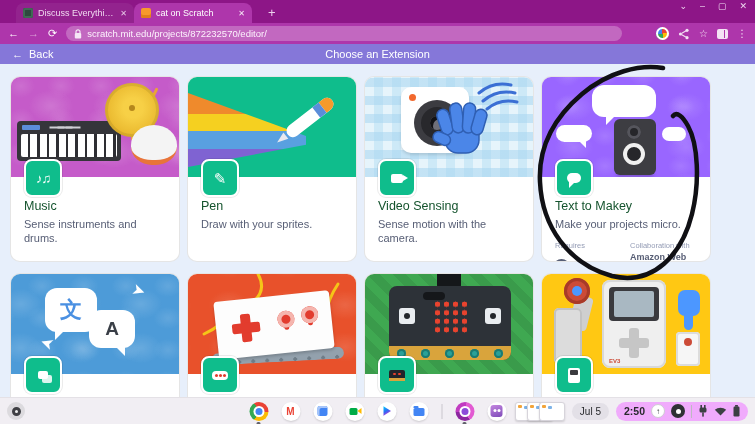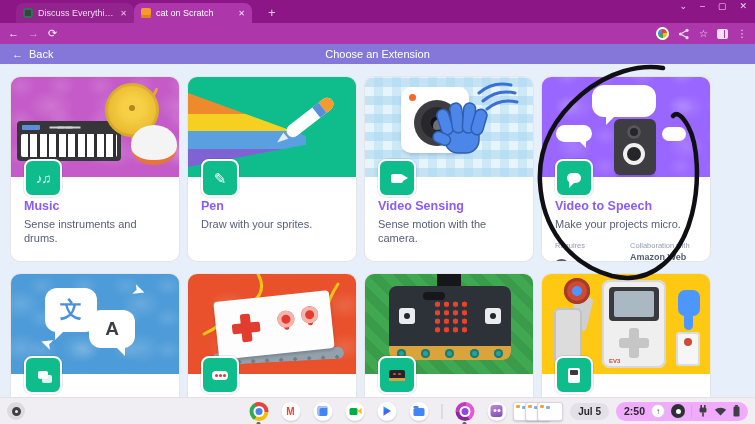--- a/index.html
+++ b/index.html
@@ -35,21 +35,21 @@
   .modal-head{height:20px;background:#8577d9;position:relative;display:flex;align-items:center;color:#fff;}
   .back-btn{display:flex;align-items:center;gap:6px;padding:0 12px;font-size:11px;cursor:pointer;height:100%;}
   .modal-title{position:absolute;left:0;right:0;text-align:center;font-size:11px;pointer-events:none;}
 
   
   .content{position:absolute;top:64px;left:0;right:0;bottom:0;background:#e7effb;overflow:hidden;}
   .grid{display:grid;grid-template-columns:repeat(4,170px);grid-auto-rows:186px;gap:11px 7px;margin:12px 10px;}
   .card{background:#fff;border:1px solid rgba(0,0,0,.10);border-radius:10px;position:relative;overflow:hidden;box-sizing:border-box;cursor:pointer;}
   .art{height:100px;position:relative;overflow:hidden;}
   .badge{position:absolute;left:13px;top:82px;width:34px;height:34px;border-radius:8px;background:#0fbd8c;border:2px solid #fff;box-shadow:0 0 0 1px rgba(0,0,0,.08);display:flex;align-items:center;justify-content:center;z-index:3;color:#fff;}
-  .title{margin:22px 13px 0;font-size:12.5px;font-weight:700;color:#8b5cf6;white-space:nowrap;overflow:hidden;}
+  .title{margin:22px 13px 0;font-size:12.5px;font-weight:400;color:#14532d;white-space:nowrap;overflow:hidden;}
   .desc{margin:5px 13px 0;font-size:11px;color:#575e75;line-height:1.25;}
   .foot{display:flex;margin:9px 13px 0;gap:8px;}
   .f-col{flex:1;}
   .f-label{font-size:7.5px;color:#949cb5;}
   .f-val{margin-top:3px;}
   .aws{font-size:9px;font-weight:700;color:#575e75;line-height:1.25;margin-top:2px;}
 
   
   .art-music{background-color:#c55bc9;background-image:radial-gradient(closest-side,rgba(255,255,255,.16),rgba(255,255,255,0) 70%),radial-gradient(closest-side,rgba(255,255,255,.12),rgba(255,255,255,0) 70%);background-size:64px 46px,40px 34px;background-position:8px 6px,30px 60px;}
   .art-pen{background-color:#0fbd8c;}
@@ -183,21 +183,21 @@
   .ic-pinkchrome:before{content:"";position:absolute;left:4px;top:4px;width:11px;height:11px;border-radius:50%;background:#fff;}
   .ic-pinkchrome i{position:absolute;left:6px;top:6px;width:7px;height:7px;border-radius:50%;background:#8d4bd9;}
   .ic-gacha i{position:absolute;left:3.5px;top:3.5px;width:12px;height:12px;border-radius:3px;background:linear-gradient(160deg,#c487e0,#7e4bb8);}
   .ic-gacha i:after{content:"";position:absolute;left:3px;top:4px;width:3px;height:3px;border-radius:50%;background:#fff;box-shadow:4px 0 0 #fff;}
   .shelf-sep{width:1px;height:15px;background:#c9c6cd;}
   .shelf-right{margin-left:auto;display:flex;align-items:center;gap:7px;padding-right:7px;}
   .thumbs{display:flex;}
   .thumb{width:24px;height:17px;background:#fff;border:1px solid #d7d4db;border-radius:3px;box-shadow:0 1px 2px rgba(0,0,0,.15);position:relative;cursor:pointer;}
   .thumb+.thumb{margin-left:-14px;}
   .thumb:after{content:"";position:absolute;left:2px;top:2px;width:4px;height:3px;background:#f2a43a;border-radius:1px;box-shadow:6px 1px 0 #7db3e8;}
-  .date-pill{background:#e3e0e7;border-radius:10px;padding:3px 8px;font-size:10px;font-weight:700;color:#28292c;cursor:pointer;}
+  .date-pill{background:#e3e0e7;border-radius:10px;padding:3px 8px;font-size:10px;font-weight:400;color:#28292c;cursor:pointer;}
   .tray{display:flex;align-items:center;gap:6px;background:#f0abfc;border-radius:12px;padding:2.5px 8px;cursor:pointer;}
   .tray-time{font-size:10.5px;font-weight:700;color:#28292c;}
   .circ-up{width:14px;height:14px;border-radius:50%;background:#fff;border:1px solid #cfccd4;box-sizing:border-box;display:flex;align-items:center;justify-content:center;font-size:8px;color:#3c4043;font-weight:700;}
   .circ-dark{width:14px;height:14px;border-radius:50%;background:#2e3034;position:relative;}
   .circ-dark:after{content:"";position:absolute;left:4.5px;top:4.5px;width:5px;height:5px;border-radius:50%;background:#fff;}
   .tray-sep{width:1px;height:13px;background:#bdbac2;}
   .tray svg{display:block;}
 </style>
 </head>
 <body>
@@ -221,20 +221,27 @@
       <span>–</span>
       <span>▢</span>
       <span>✕</span>
     </div>
   </div>
 
   <div class="toolbar">
     <span class="nav-ic">←</span>
     <span class="nav-ic dim">→</span>
     <span class="nav-ic">⟳</span>
+    <div class="omnibox">
+      <svg width="8" height="10" viewBox="0 0 8 10">
+          <rect x="0.8" y="4" width="6.4" height="5.4" rx="1" fill="#f5e6f6"></rect>
+          <path d="M2 4.2 V2.8 a2 2 0 0 1 4 0 V4.2" fill="none" stroke="#f5e6f6" stroke-width="1.2"></path>
+        </svg>
+      <span class="url">scratch.mit.edu/projects/872232570/editor/</span>
+    </div>
     <div class="tb-right">
       <div class="avatar"></div>
       <svg width="12" height="12" viewBox="0 0 12 12">
           <g fill="#f3e2f4">
             <circle cx="2.5" cy="6" r="1.6"></circle>
             <circle cx="9" cy="2.3" r="1.6"></circle>
             <circle cx="9" cy="9.7" r="1.6"></circle>
           </g>
           <g stroke="#f3e2f4" stroke-width="1.1">
             <line x1="3.8" y1="5.2" x2="7.8" y2="3"></line>
@@ -320,21 +327,21 @@
       <div class="card">
         <div class="art art-tts">
           <div class="bub bub-big"></div>
           <div class="bub bub-left"></div>
           <div class="bub bub-right"></div>
           <div class="speaker"></div>
         </div>
         <div class="badge">
             <div class="b-tts"></div>
           </div>
-        <div class="title">Video to Speech</div>
+        <div class="title">Text to Makey</div>
         <div class="desc">Make your projects micro.</div>
         <div class="foot">
           <div class="f-col">
             <div class="f-label">Requires</div>
             <div class="f-val">
               <svg width="13" height="10" viewBox="0 0 13 10">
                   <path d="M6.5 9.5 L1 4 A8.5 8.5 0 0 1 12 4 Z" fill="#575e75"></path>
                 </svg>
             </div>
           </div>

